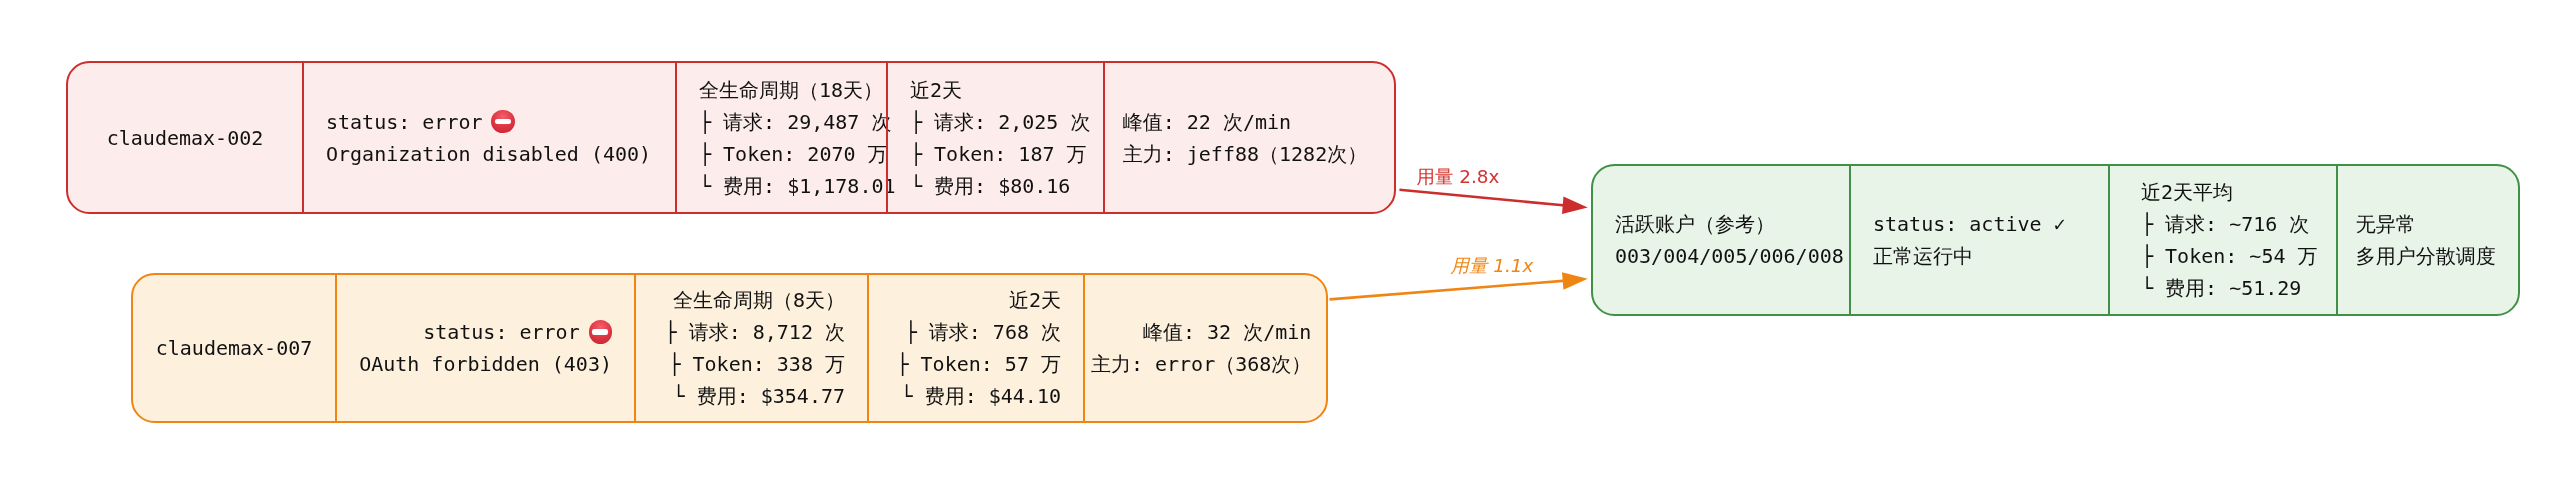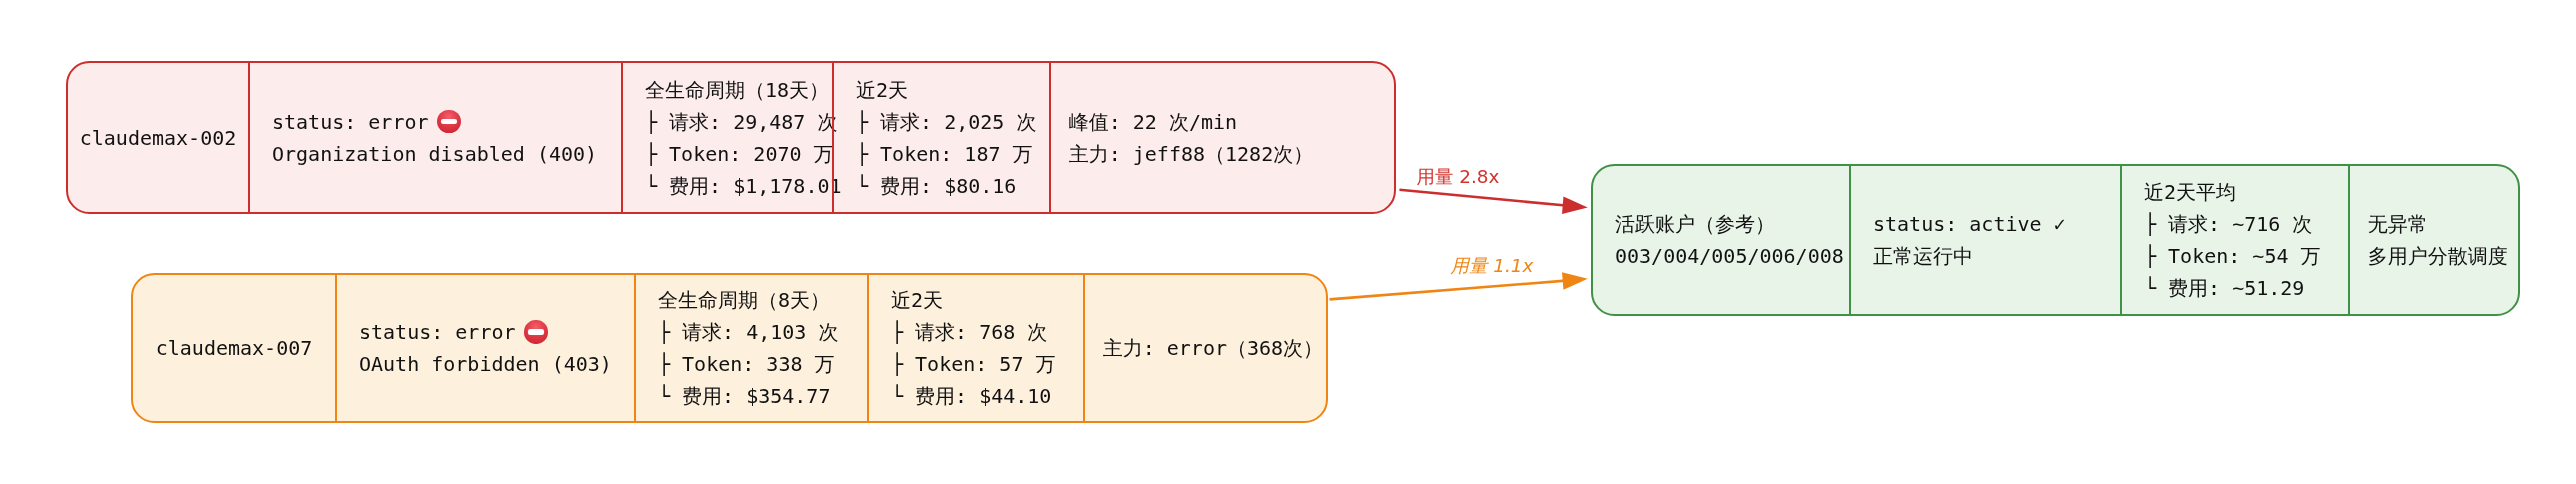--- a/index.html
+++ b/index.html
@@ -15,21 +15,21 @@
     border-radius:23.5px;border:2.6px solid;overflow:hidden;
   }
   .node.red{background:#fdecec;border-color:#cc2d2d;}
   .node.orange{background:#fdf1dd;border-color:#ef8512;}
   .node.green{background:#e9f4e9;border-color:#3f9145;}
   .cell{
     box-sizing:border-box;display:flex;flex-direction:column;justify-content:center;
     padding:0 22px;flex:0 0 auto;
   }
   .node.red .cell + .cell{border-left:2.2px solid #cc2d2d;}
-  .node.orange .cell + .cell{border-left:2.2px solid #ef8512;}
+  .node.orange .cell + .cell{border-left:2.2px solid #ef8512;align-items:flex-end;}
   .node.green .cell + .cell{border-left:2.2px solid #3f9145;}
   .cell.center{align-items:center;padding:0 7.4px;}
   .line{font-size:20px;line-height:32px;white-space:pre;}
   .line.row{display:flex;align-items:center;gap:8.8px;}
   .no-entry{
     width:23.5px;height:23.5px;border-radius:50%;flex:0 0 auto;position:relative;
     background:radial-gradient(circle at 50% 30%, #f4606b 0%, #e03a47 45%, #c41f2e 100%);
   }
   .no-entry::after{
     content:"";position:absolute;left:3.7px;right:3.7px;top:50%;height:5.2px;margin-top:-2.6px;
@@ -52,21 +52,21 @@
     <path d="M1902,258 L2128,279.5" stroke="#cc2d2d" stroke-width="3.5" fill="none"></path>
     <polygon points="2158,282 2123,291 2125,267" fill="#cc2d2d"></polygon>
     <path d="M1807,407 L2128,381.5" stroke="#ef8512" stroke-width="3.5" fill="none"></path>
     <polygon points="2158,379 2125,394 2123,370" fill="#ef8512"></polygon>
   </svg>
 
   <div class="edge-label red" style="left:1458px;top:166px;">用量 2.8x</div>
   <div class="edge-label orange" style="left:1492px;top:255px;">用量 1.1x</div>
 
   <div class="node red" style="left:66px;top:61px;width:1330px;height:153px;">
-    <div class="cell center" style="width:180px;">
+    <div class="cell center" style="width:234px;">
       <div class="line">claudemax-002</div>
     </div>
     <div class="cell" style="width:373px;">
       <div class="line row">
         <span>status: error</span>
         <span class="no-entry"></span>
       </div>
       <div class="line">Organization disabled (400)</div>
     </div>
     <div class="cell" style="width:211px;">
@@ -93,45 +93,46 @@
     </div>
     <div class="cell" style="width:299px;">
       <div class="line row">
         <span>status: error</span>
         <span class="no-entry"></span>
       </div>
       <div class="line">OAuth forbidden (403)</div>
     </div>
     <div class="cell" style="width:233px;">
       <div class="line">全生命周期（8天）</div>
-      <div class="line">├ 请求: 4,103 次</div>
+      <div class="line">├ 请求: 8,712 次</div>
       <div class="line">├ Token: 338 万</div>
       <div class="line">└ 费用: $354.77</div>
     </div>
     <div class="cell" style="width:216px;">
       <div class="line">近2天</div>
       <div class="line">├ 请求: 768 次</div>
       <div class="line">├ Token: 57 万</div>
       <div class="line">└ 费用: $44.10</div>
     </div>
     <div class="cell" style="width:246px;padding:0 17.7px;">
+      <div class="line">峰值: 32 次/min</div>
       <div class="line">主力: error（368次）</div>
     </div>
   </div>
 
   <div class="node green" style="left:1591px;top:164px;width:929px;height:152px;">
     <div class="cell" style="width:256px;">
       <div class="line">活跃账户（参考）</div>
       <div class="line">003/004/005/006/008</div>
     </div>
     <div class="cell" style="width:259px;">
       <div class="line">status: active ✓</div>
       <div class="line">正常运行中</div>
     </div>
-    <div class="cell" style="width:228px;padding:0 22px;margin-left:12px;">
+    <div class="cell" style="width:228px;padding:0 31px;">
       <div class="line">近2天平均</div>
       <div class="line">├ 请求: ~716 次</div>
       <div class="line">├ Token: ~54 万</div>
       <div class="line">└ 费用: ~51.29</div>
     </div>
     <div class="cell" style="width:182px;padding:0 17.7px;">
       <div class="line">无异常</div>
       <div class="line">多用户分散调度</div>
     </div>
   </div>

